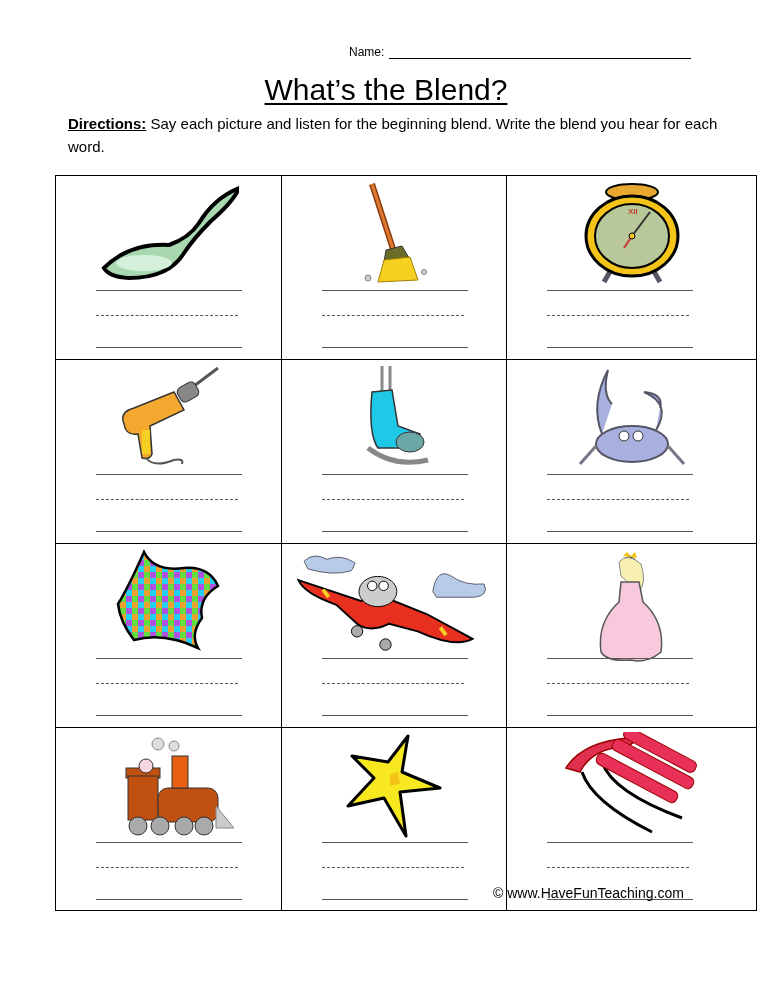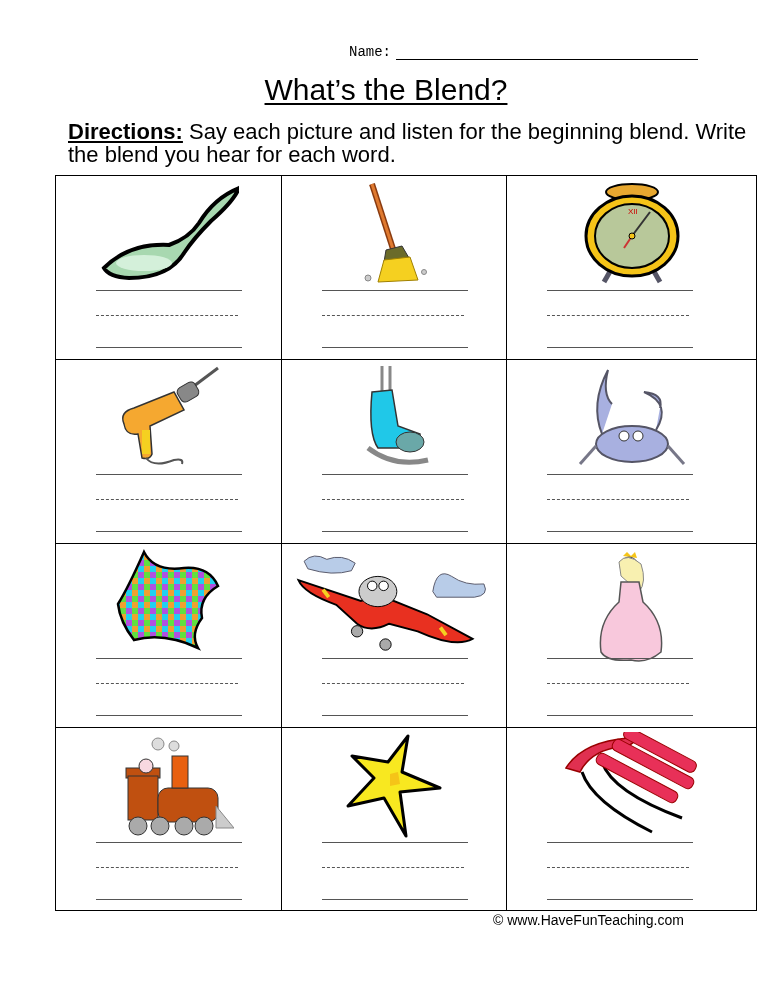--- a/index.html
+++ b/index.html
@@ -1,33 +1,33 @@
 <!DOCTYPE html>
 <html><head>
 <meta charset="utf-8">
 <style>
   html, body { margin:0; padding:0; background:#fff; }
   body { width:772px; height:1000px; position:relative; overflow:hidden; font-family:"Liberation Sans", sans-serif; color:#000; }
-  .name-row { position:absolute; left:349px; top:44px; font-family:Liberation Mono, monospace; font-size:14px; display:flex; align-items:flex-end; }
+  .name-row { position:absolute; left:349px; top:44px; font-family:Liberation Sans, sans-serif; font-size:12px; display:flex; align-items:flex-end; }
   .name-line { display:inline-block; width:302px; border-bottom:1.5px solid #000; height:14px; margin-left:5px; }
   .title { position:absolute; left:0; width:772px; top:73px; text-align:center; font-size:30px; }
   .title span { text-decoration:underline; text-decoration-thickness:2px; text-underline-offset:3px;margin-top:44px; }
-  .directions { position:absolute; left:68px; top:120px; width:680px; font-size:22px; line-height:23px; }
+  .directions { position:absolute; left:68px; top:112px; width:680px; font-size:15px; line-height:23px; }
   .directions b { text-decoration:underline; }
   .grid { position:absolute; left:55px; top:175px; width:702px; height:736px; border:1.5px solid #000; box-sizing:border-box; display:grid; grid-template-columns:226px 225px 1fr; grid-template-rows:184px 184px 184px 1fr; }
   .cell { border-right:1.5px solid #000; border-bottom:1.5px solid #000; position:relative; }
   .cell:nth-child(3n) { border-right:none; }
   .cell:nth-child(n+10) { border-bottom:none; }
   .pic { position:absolute; left:40px; right:40px; top:4px; height:106px; display:flex; align-items:center; justify-content:center; }
   .pic svg { max-width:100%; max-height:100%; }
   .ln { position:absolute; left:40px; width:146px; }
   .ln.top { top:114px; border-top:1.5px solid #555; }
   .ln.mid { top:139px; border-top:1.5px dashed #555; width:142px; }
   .ln.bot { top:171px; border-top:1.5px solid #555; }
-  .footer { position:absolute; left:493px; top:885px; font-size:14px;margin-top:27px; }
+  .footer { position:absolute; left:493px; top:885px; font-size:14px; }
 </style>
 </head>
 <body>
 
 <div class="name-row">
   <span>Name:</span>
   <span class="name-line"></span>
 </div>
 
 <div class="title"><span>What’s the Blend?</span></div>

